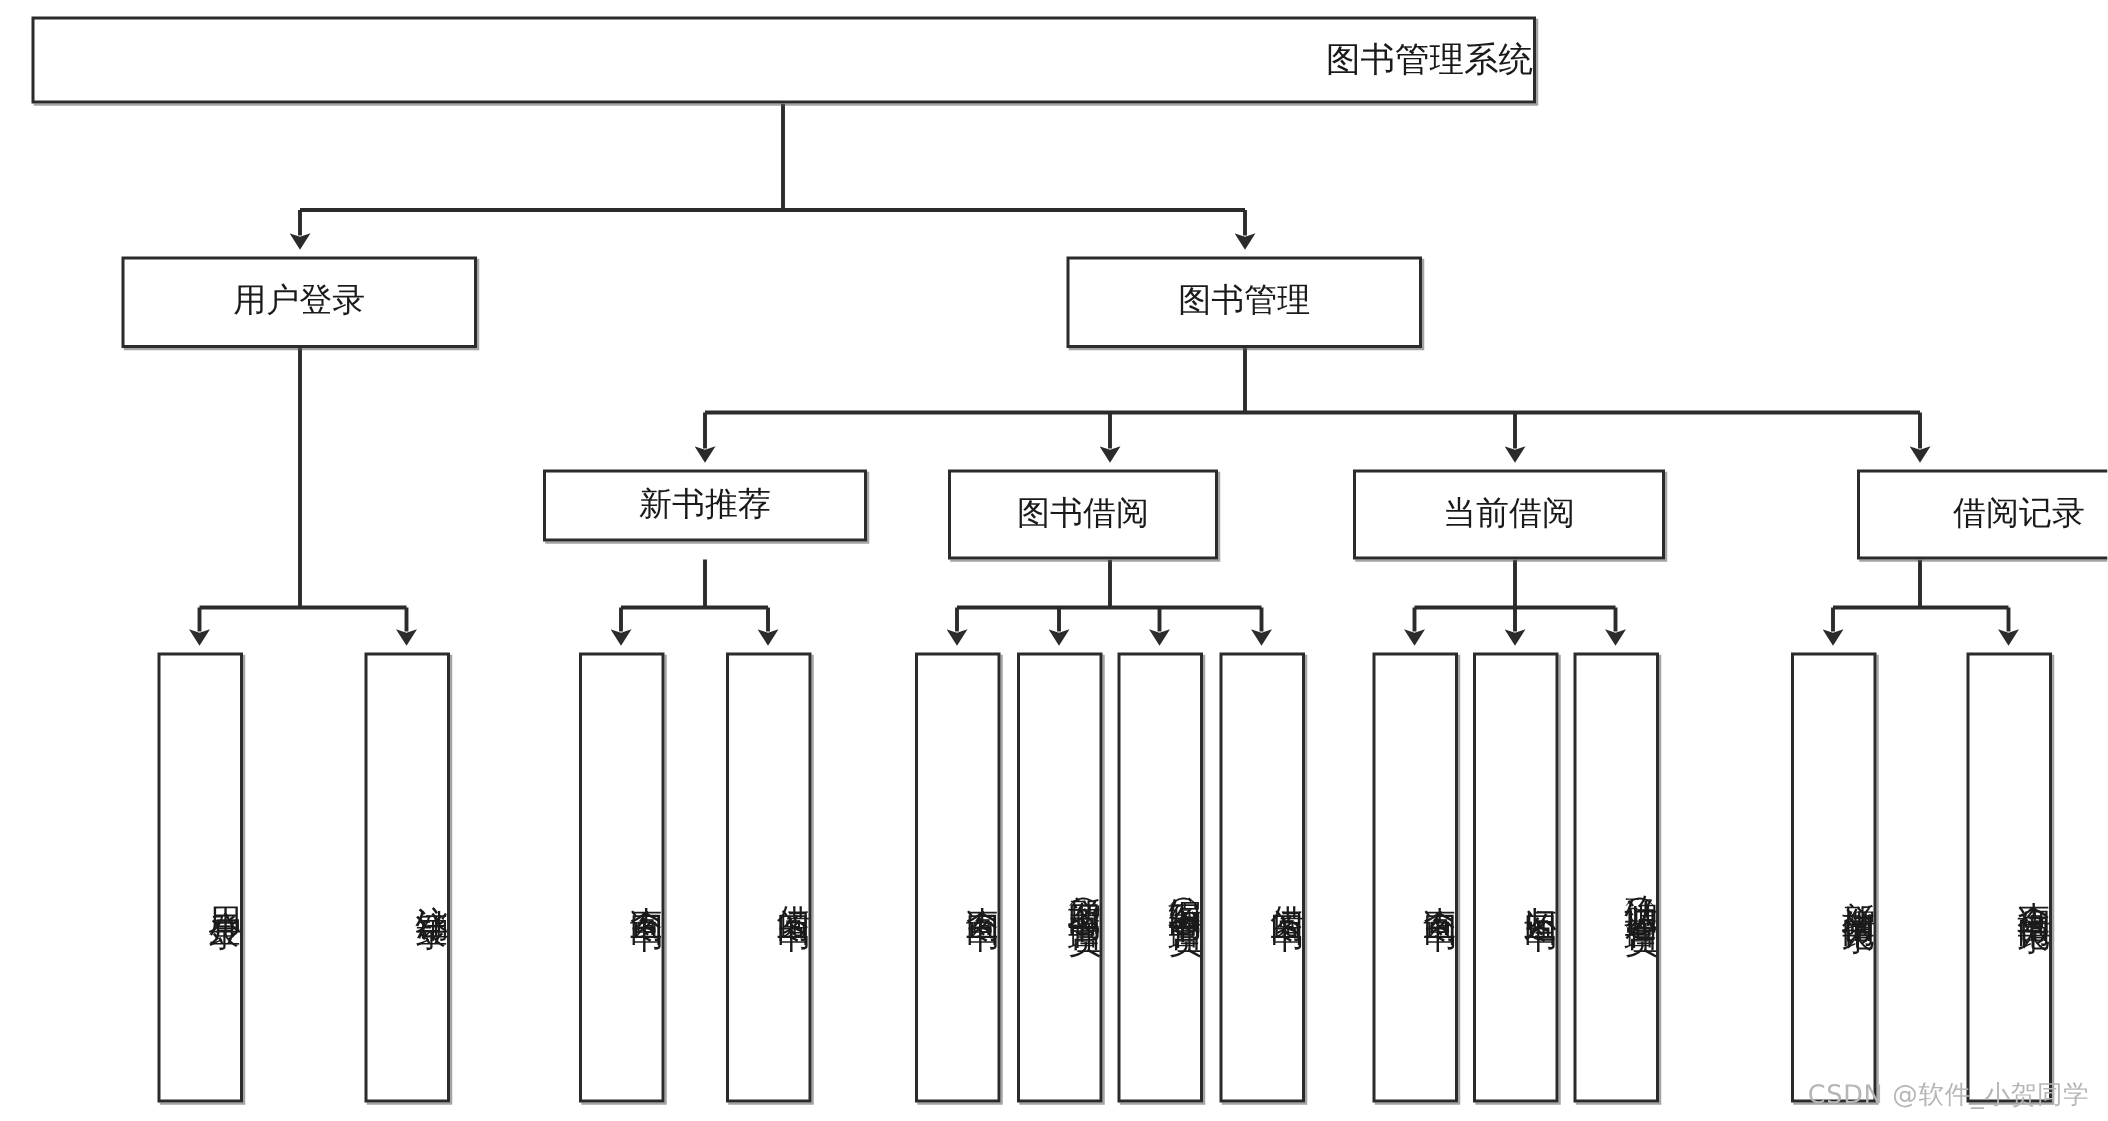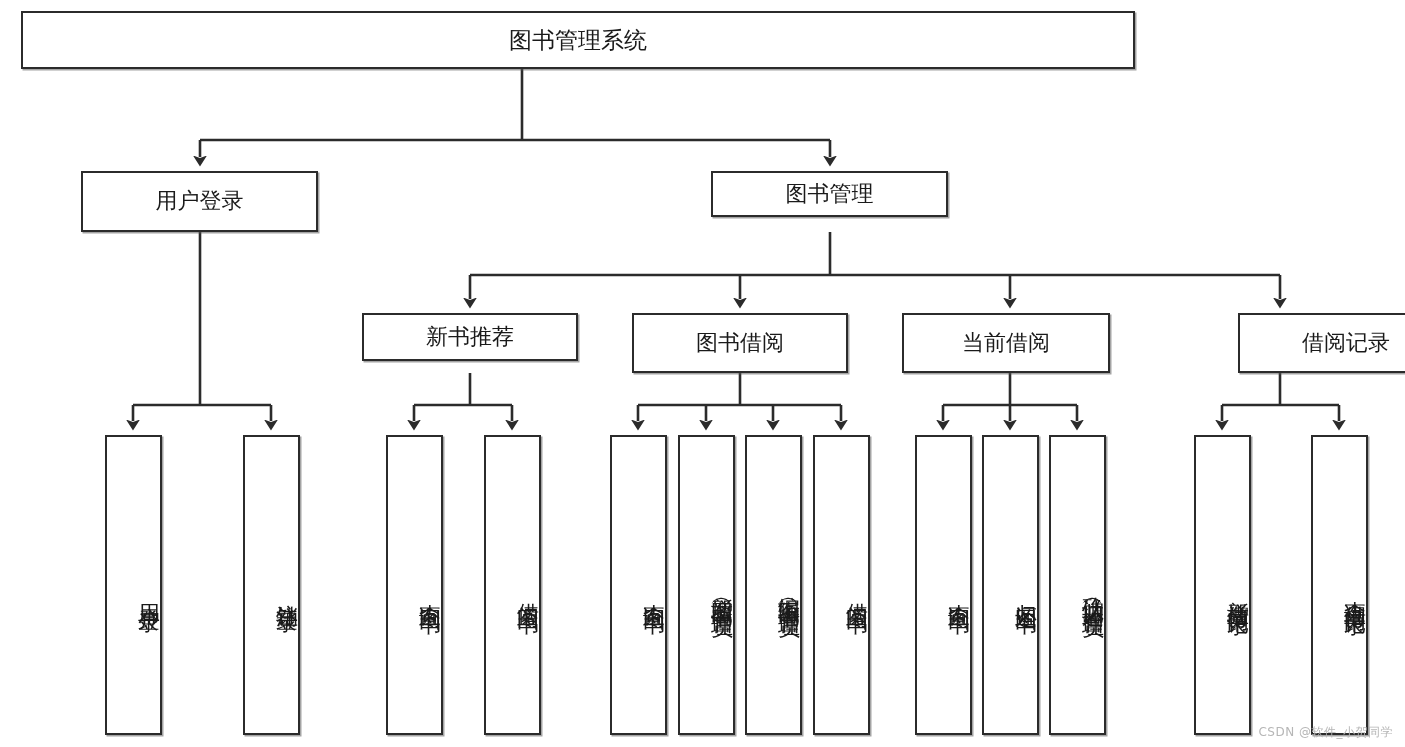--- a/index.html
+++ b/index.html
@@ -56,21 +56,21 @@
     font-size: 22px;
     letter-spacing: 3px;
     writing-mode: vertical-rl;
     text-orientation: upright;
     line-height: 1.0;
   }
   #watermark {
     position: absolute;
     right: 12px;
     bottom: 6px;
-    font-size: 12px;
+    font-size: 17px;
     color: #b6b6b6;
     letter-spacing: 0.5px;
     z-index: 5;
     white-space: nowrap;
     pointer-events: none;
   }
 </style>
 </head>
 <body>
 
@@ -119,35 +119,35 @@
       <path d="M1010,405 L1010,421" marker-end="url(#arw)"></path>
       <path d="M1077,405 L1077,421" marker-end="url(#arw)"></path>
 
       <path d="M1280,373 L1280,405"></path>
       <path d="M1222,405 L1339,405"></path>
       <path d="M1222,405 L1222,421" marker-end="url(#arw)"></path>
       <path d="M1339,405 L1339,421" marker-end="url(#arw)"></path>
     </g>
   </svg>
 
-  <div class="node root" style="left:21px; top:11px; width:1114px; height:58px;">
+  <div class="node root" style="left:21px; top:11px; width:1003px; height:58px;justify-content:flex-end;">
     <span class="label">图书管理系统</span>
   </div>
 
   <div class="node l1" style="left:81px; top:171px; width:237px; height:61px;">
     <span class="label">用户登录</span>
   </div>
-  <div class="node l1" style="left:711px; top:171px; width:237px; height:46px;">
+  <div class="node l1" style="left:711px; top:171px; width:237px; height:61px;">
     <span class="label">图书管理</span>
   </div>
 
   <div class="node l2" style="left:362px; top:313px; width:216px; height:48px;">
     <span class="label">新书推荐</span>
   </div>
-  <div class="node l2" style="left:632px; top:313px; width:216px; height:60px;">
+  <div class="node l2" style="left:632px; top:313px; width:180px; height:60px;">
     <span class="label">图书借阅</span>
   </div>
   <div class="node l2" style="left:902px; top:313px; width:208px; height:60px;">
     <span class="label">当前借阅</span>
   </div>
   <div class="node l2" style="left:1238px; top:313px; width:216px; height:60px;">
     <span class="label">借阅记录</span>
   </div>
 
   <div class="node leaf" style="left:105px; top:435px; width:57px; height:300px;">

